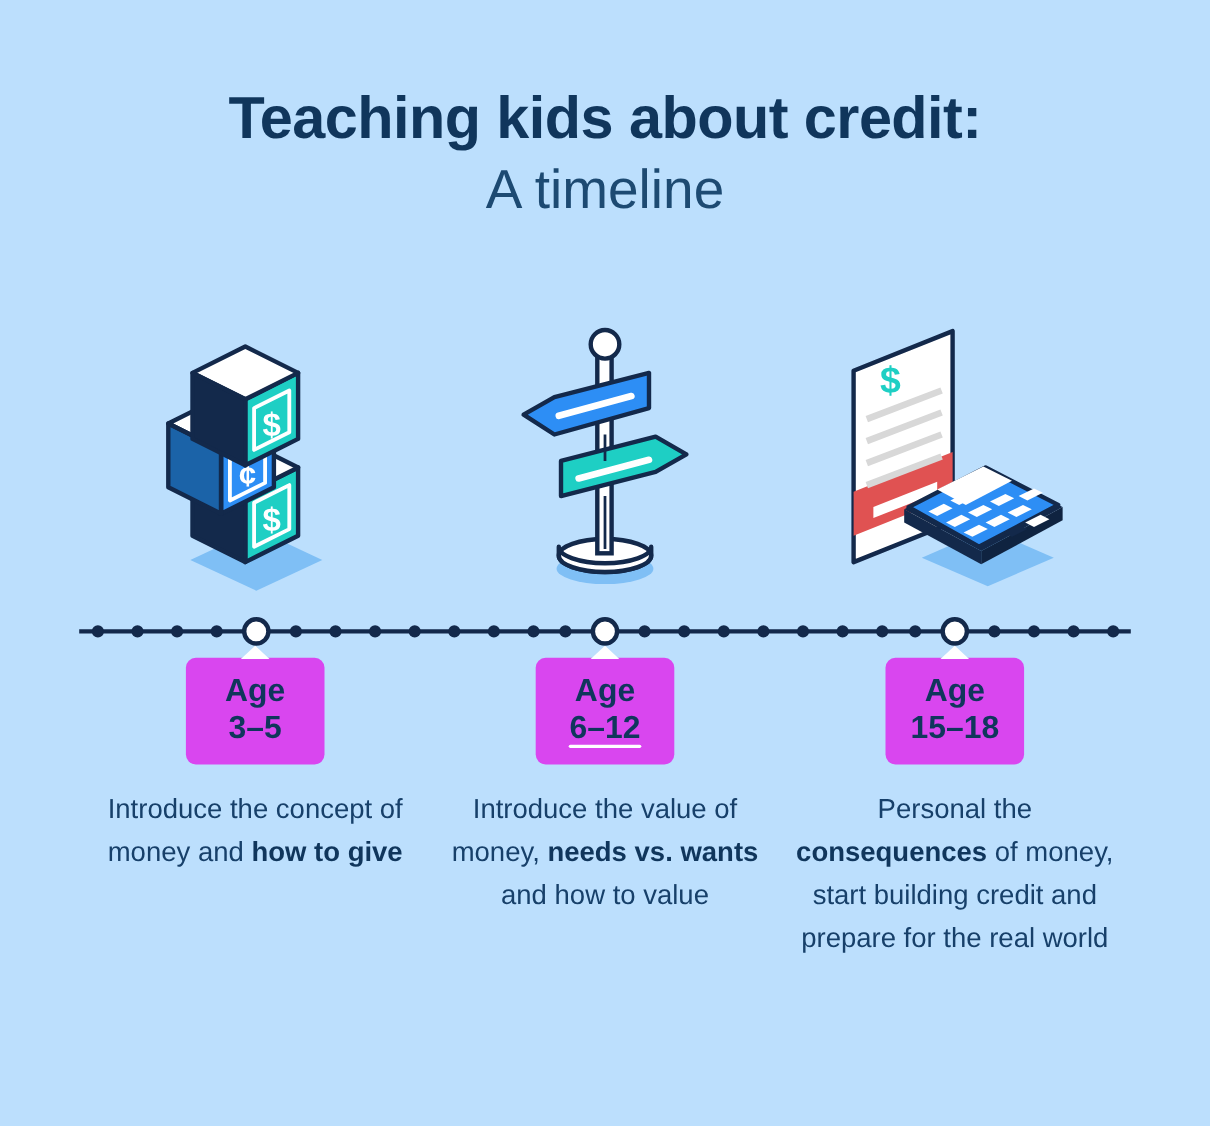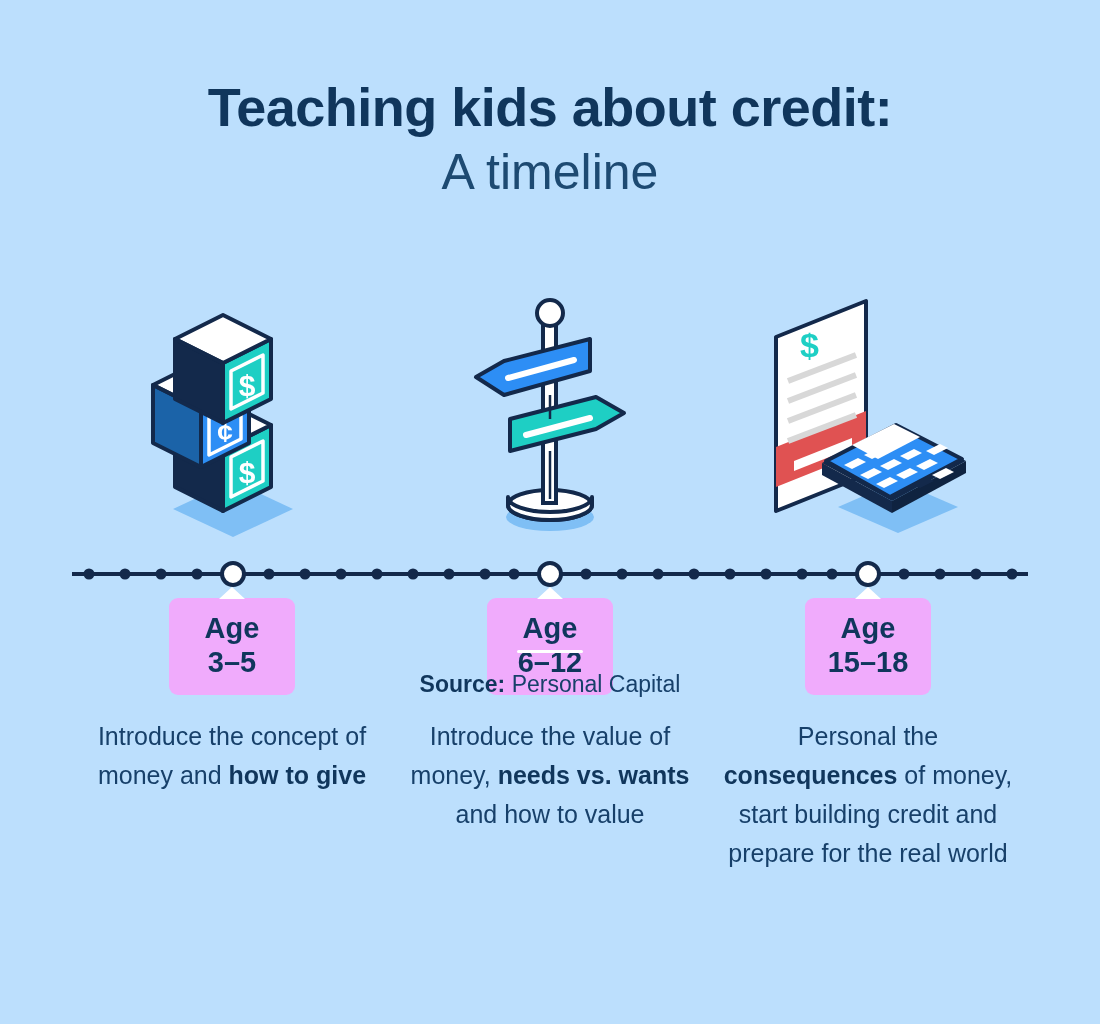--- a/index.html
+++ b/index.html
@@ -85,21 +85,21 @@
     width: 320px;
     text-align: center;
   }
   .milestone.m1 { left: 72px;  }
   .milestone.m2 { left: 390px; }
   .milestone.m3 { left: 708px; }
 
   .badge {
     position: relative;
     display: inline-block;
-    background: #f0abfc;
+    background: #d946ef;
     border-radius: 9px;
     padding: 14px 22px 15px;
     min-width: 126px;
   }
   .badge::before {
     content: "";
     position: absolute;
     top: -11px;
     left: 50%;
     transform: translateX(-50%);
@@ -316,19 +316,15 @@
       <div class="badge">
         <div class="badge-line">Age</div>
         <div class="badge-line">15–18</div>
       </div>
       <div class="caption"><span>Personal the </span><b>consequences</b><span> of money, start building credit and prepare for the real world</span></div>
     </div>
   </div>
 
   <div class="footer">
     <div class="footer-rule"></div>
-    <div class="footer-text">
-      <b>Source:</b>
-      <span>Personal Capital</span>
-    </div>
   </div>
 
 </div>
 
 </body></html>

